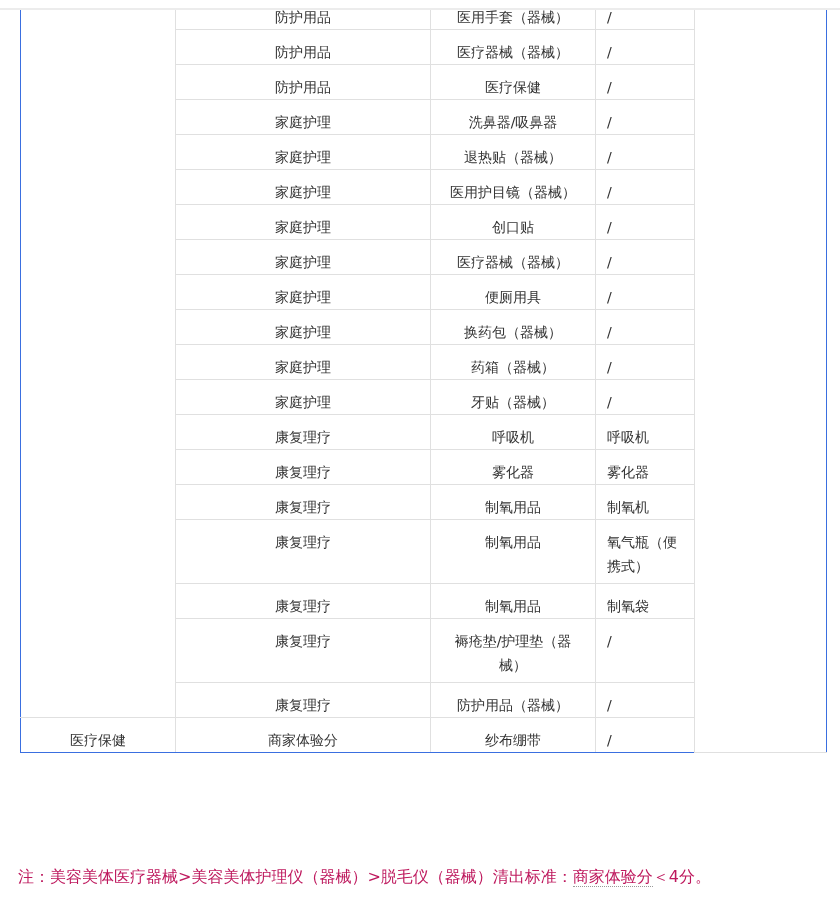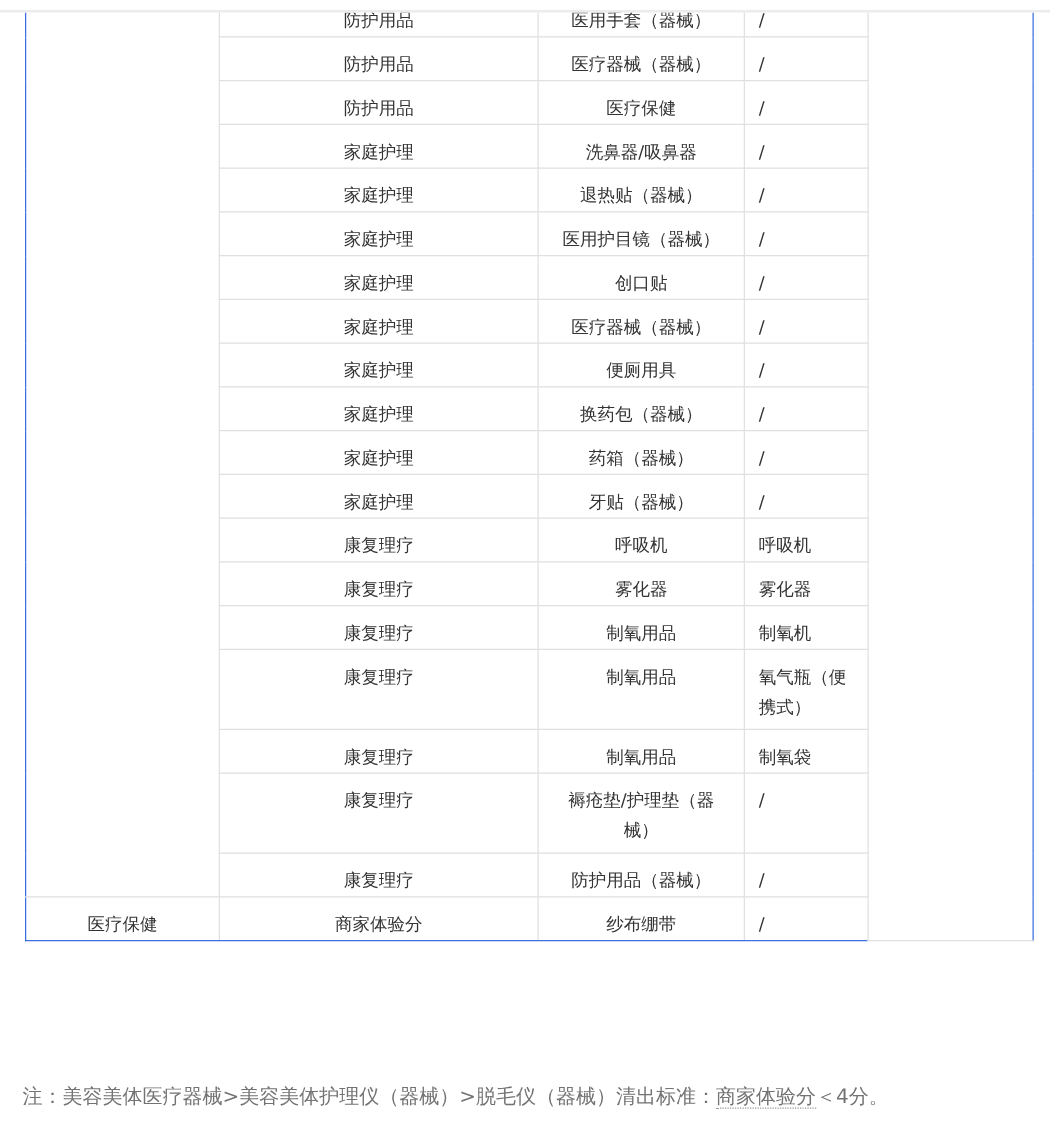--- a/index.html
+++ b/index.html
@@ -10,21 +10,21 @@
   .table-wrap { position:absolute; left:20px; top:-6px; width:806px; }
   table.grid { border-collapse:collapse; table-layout:fixed; width:806px; font-size:14px; }
   table.grid td { border:1px solid #e0e0e0; padding:10px 11px 0 11px; vertical-align:top;
                   line-height:24px; height:30px; box-sizing:border-box; word-break:break-all; }
   table.grid td.c { text-align:center; }
   table.grid td.l { text-align:left; }
   table.grid tr.tall td { height:64px; }
   table.grid td.outer-left { border-left:1px solid #3a6fe0; }
   table.grid td.outer-right { border-right:1px solid #3a6fe0; }
   table.grid tr.last td { border-bottom:1px solid #3a6fe0; }
-  .note { position:absolute; left:18px; top:864px; font-size:16px; line-height:26px; color:#737373;
+  .note { position:absolute; left:18px; top:864px; font-size:16px; line-height:26px; color:#be185d;
           white-space:nowrap; }
   .note .abbr { border-bottom:1px dotted #999999; }
 </style>
 </head>
 <body>
 
 <div class="topbar"></div>
 
 <div class="table-wrap">
   <table class="grid">

